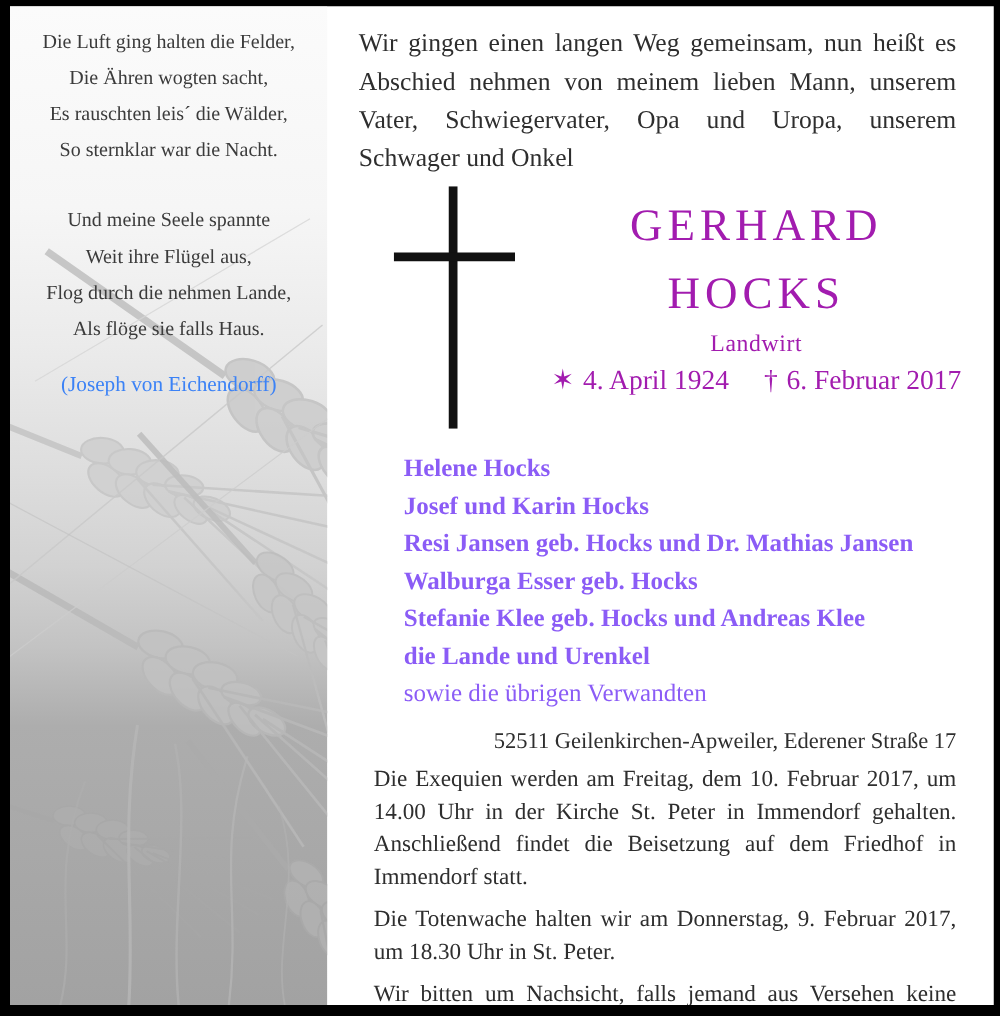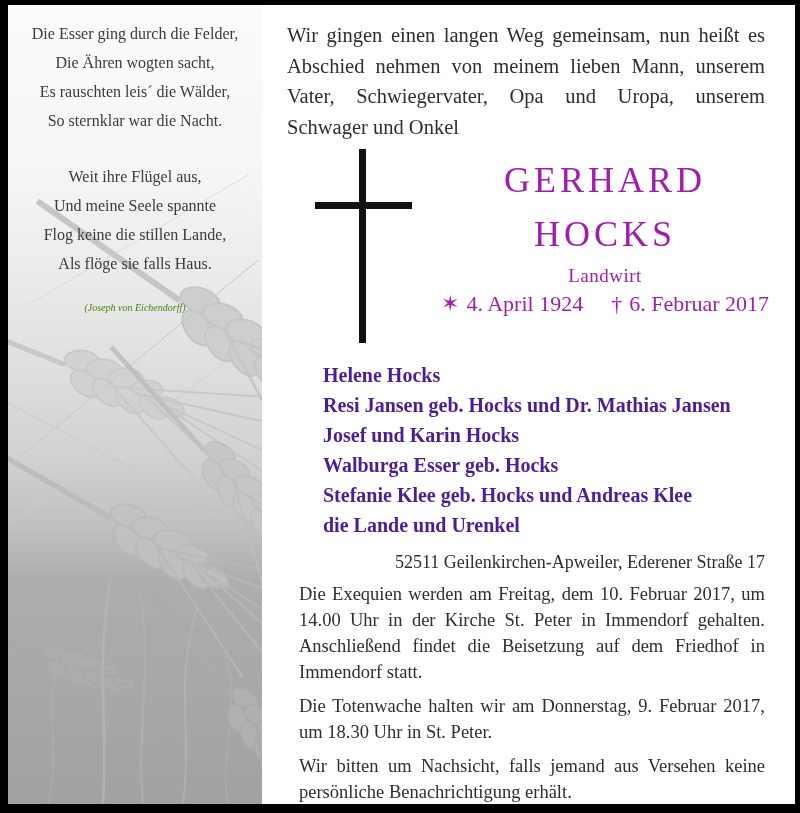--- a/index.html
+++ b/index.html
@@ -21,21 +21,21 @@
   .photo-col { position:relative; flex:0 0 254px; width:254px; overflow:hidden; }
   .wheat-svg { position:absolute; left:0; top:0; width:254px; height:800px; display:block; }
 
   .poem {
     position:absolute; top:14px; left:0; right:0;
     text-align:center;
     font-size:16px; line-height:29px;
     color:#3b3b3b;
   }
   .stanza-2 { margin-top:27px; }
-  .poem-attribution { margin-top:15px; font-size:10px; color:#4d7c0f;font-style:italic; }
+  .poem-attribution { margin-top:15px; font-size:17px; color:#3b82f6; }
 
   
   .content-col {
     flex:1;
     box-sizing:border-box;
     padding:15px 30px 0 25px;
     color:#2e2e2e;
     overflow:hidden;
   }
   .intro {
@@ -49,21 +49,21 @@
   .cross-wrap svg { display:block; }
 
   .name-block { flex:1; text-align:center; padding-top:13px; color:#a21caf; }
   .first-name, .last-name { font-size:36px; letter-spacing:4px; line-height:40px; }
   .last-name { margin-top:14px; }
   .profession { font-size:19px; margin-top:11px; letter-spacing:0.5px; }
   .dates { font-size:22px; margin-top:4px; white-space:nowrap; }
   .date-item + .date-item { margin-left:28px; }
   .sym { margin-right:7px; }
 
-  .mourners { margin-top:15px; margin-left:36px; font-size:20px; font-weight:bold; line-height:30px; color:#4c1d95; }
+  .mourners { margin-top:15px; margin-left:36px; font-size:20px; font-weight:bold; line-height:30px; color:#8b5cf6; }
   .mourner-footer { font-weight:normal; }
 
   .address { margin:12px 0 0 0; font-size:18px;text-align:right; }
 
   .para { margin:8px 0 0 12px; font-size:18.5px; line-height:26px; text-align:justify; }
 </style>
 </head>
 <body>
 
 <div class="sheet">
@@ -117,29 +117,29 @@
       <use href="#ear" transform="translate(45,655) rotate(108) scale(1.3)" fill="#b0b0b0" stroke="#a8a8a8" opacity="0.6"></use>
       <path d="M95,800 C100,720 88,660 102,575" fill="none" stroke="#b6b6b6" stroke-width="2.5" opacity="0.8"></path>
       <path d="M135,800 C128,730 145,650 132,590" fill="none" stroke="#b2b2b2" stroke-width="2" opacity="0.8"></path>
       <path d="M175,800 C185,720 165,680 190,600" fill="none" stroke="#b6b6b6" stroke-width="1.8" opacity="0.7"></path>
       <path d="M40,800 C55,740 30,700 60,620" fill="none" stroke="#aeaeae" stroke-width="1.8" opacity="0.7"></path>
       <path d="M220,800 C210,750 235,700 215,640" fill="none" stroke="#b2b2b2" stroke-width="1.5" opacity="0.6"></path>
     </svg>
 
     <div class="poem">
       <div class="stanza stanza-1">
-        <div class="poem-line">Die Esser ging durch die Felder,</div>
+        <div class="poem-line">Die Luft ging halten die Felder,</div>
         <div class="poem-line">Die Ähren wogten sacht,</div>
         <div class="poem-line">Es rauschten leis´ die Wälder,</div>
         <div class="poem-line">So sternklar war die Nacht.</div>
       </div>
       <div class="stanza stanza-2">
+        <div class="poem-line">Und meine Seele spannte</div>
         <div class="poem-line">Weit ihre Flügel aus,</div>
-        <div class="poem-line">Und meine Seele spannte</div>
-        <div class="poem-line">Flog keine die stillen Lande,</div>
+        <div class="poem-line">Flog durch die nehmen Lande,</div>
         <div class="poem-line">Als flöge sie falls Haus.</div>
       </div>
       <div class="poem-attribution">(Joseph von Eichendorff)</div>
     </div>
   </div>
 
   <div class="content-col">
 
     <p class="intro">Wir gingen einen langen Weg gemeinsam, nun heißt es Abschied nehmen von meinem lieben Mann, unserem Vater, Schwiegervater, Opa und Uropa, unserem Schwager und Onkel</p>
 
@@ -155,25 +155,26 @@
         <div class="last-name">HOCKS</div>
         <div class="profession">Landwirt</div>
         <div class="dates">
           <span class="date-item"><span class="sym">✶</span><span>4. April 1924</span></span><span class="date-item"><span class="sym">†</span><span>6. Februar 2017</span></span>
         </div>
       </div>
     </div>
 
     <div class="mourners">
       <div class="mourner">Helene Hocks</div>
+      <div class="mourner">Josef und Karin Hocks</div>
       <div class="mourner">Resi Jansen geb. Hocks und Dr. Mathias Jansen</div>
-      <div class="mourner">Josef und Karin Hocks</div>
       <div class="mourner">Walburga Esser geb. Hocks</div>
       <div class="mourner">Stefanie Klee geb. Hocks und Andreas Klee</div>
       <div class="mourner">die Lande und Urenkel</div>
+      <div class="mourner mourner-footer">sowie die übrigen Verwandten</div>
     </div>
 
     <p class="address">52511 Geilenkirchen-Apweiler, Ederener Straße 17</p>
 
     <p class="para">Die Exequien werden am Freitag, dem 10. Februar 2017, um 14.00 Uhr in der Kirche St. Peter in Immendorf gehalten. Anschließend findet die Beisetzung auf dem Friedhof in Immendorf statt.</p>
     <p class="para">Die Totenwache halten wir am Donnerstag, 9. Februar 2017, um 18.30 Uhr in St. Peter.</p>
     <p class="para">Wir bitten um Nachsicht, falls jemand aus Versehen keine persönliche Benachrichtigung erhält.</p>
 
   </div>
 </div>

